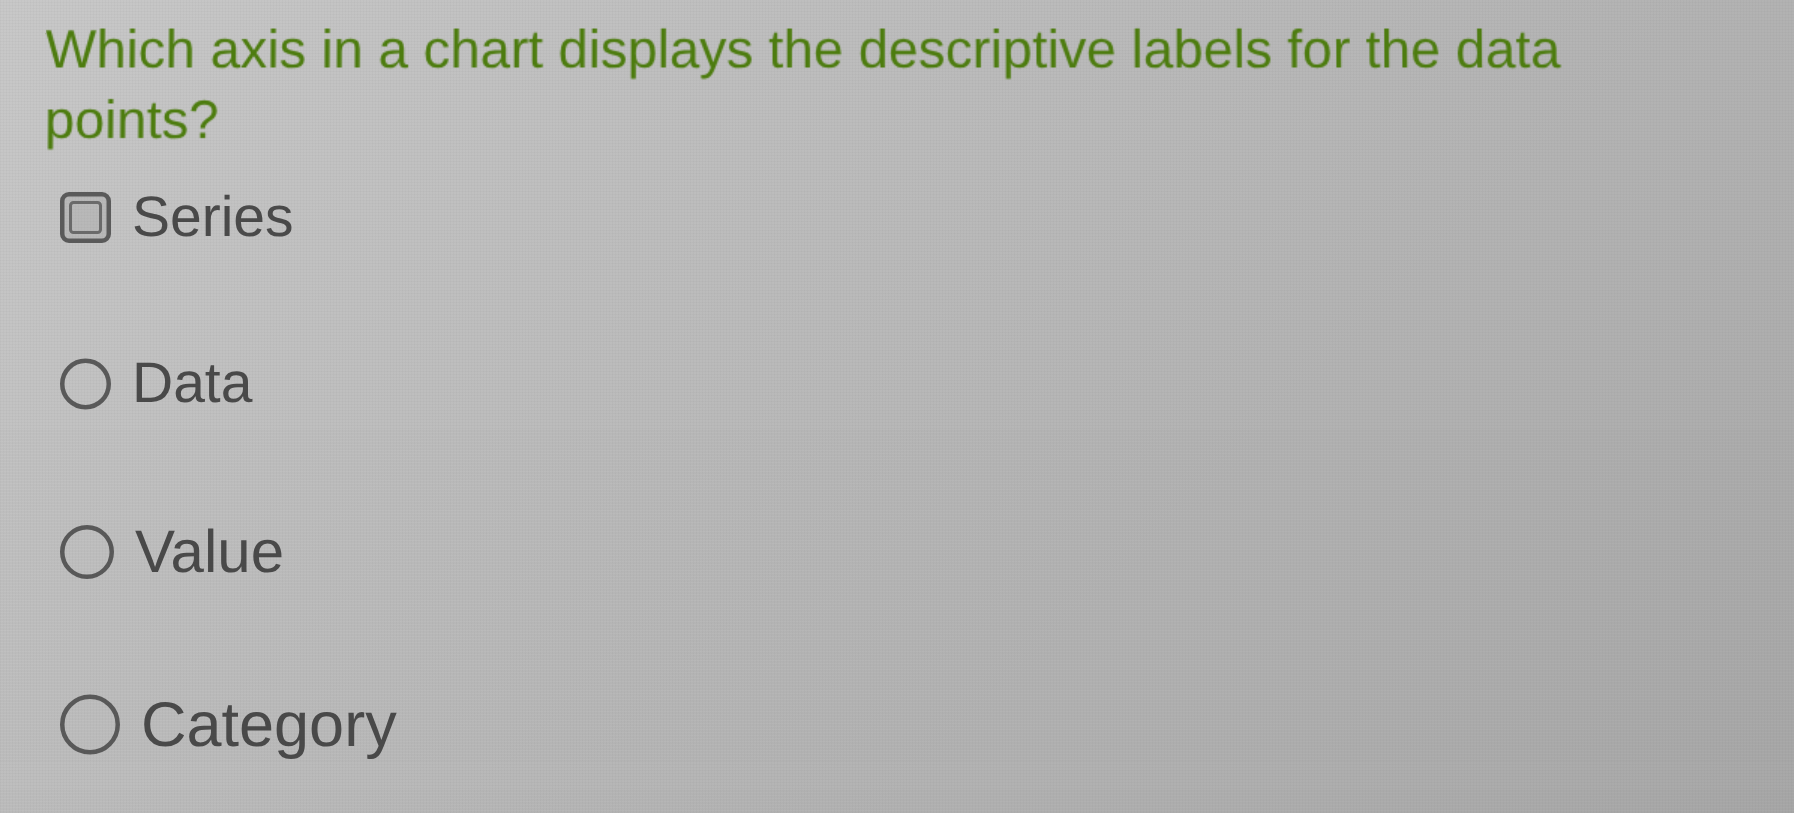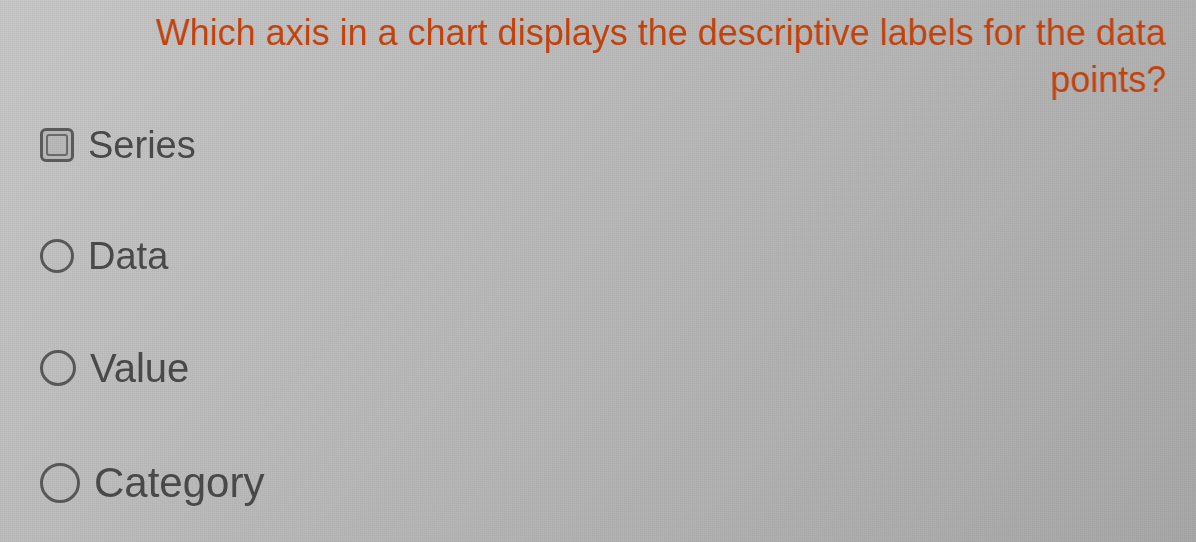--- a/index.html
+++ b/index.html
@@ -20,26 +20,25 @@
       content: "";
       position: absolute;
       top: 0; left: 0; right: 0; bottom: 0;
       background-image:
         repeating-linear-gradient(0deg, rgba(0,0,0,0.02), rgba(0,0,0,0.02) 1px, transparent 1px, transparent 2px),
         repeating-linear-gradient(90deg, rgba(0,0,0,0.02), rgba(0,0,0,0.02) 1px, transparent 1px, transparent 2px);
       pointer-events: none;
     }
     .question-text {
       font-size: 36px;
-      color: #c2410c;
+      color: #4d7c0f;
       margin-bottom: 18px;
       font-weight: 400;
       line-height: 1.3;
       transform: perspective(1000px) rotateX(1deg);
-      text-align: right;
     }
     .options {
       display: flex;
       flex-direction: column;
       gap: 68px;
       padding-left: 10px;
       padding-top: 2px;
     }
     .option-row {
       display: flex;

